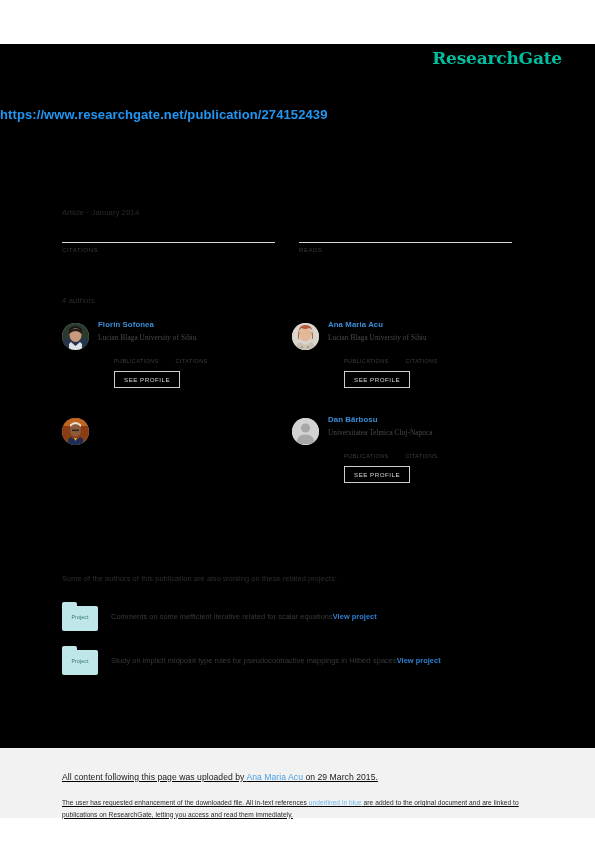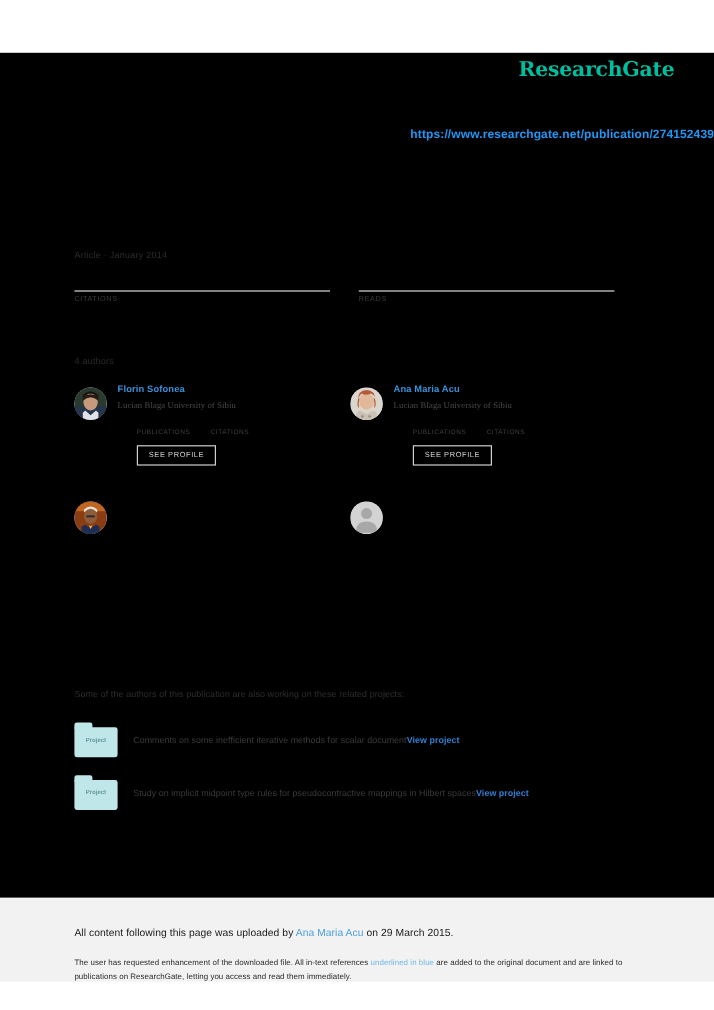--- a/index.html
+++ b/index.html
@@ -39,22 +39,22 @@
     font-size: 17px;
     color: #00bfa0;
     letter-spacing: -0.2px;
   }
 
   .pub-url {
     position: absolute;
     top: 63px;
     left: 0;
     right: 0;
-    text-align: right;
-    font-size: 10px;
+    text-align: left;
+    font-size: 13px;
     font-weight: bold;
     color: #2196f3;
     letter-spacing: 0.1px;
   }
 
   
   .article-title {
     position: absolute;
     top: 96px;
     left: 62px;
@@ -252,20 +252,21 @@
     font-size: 7.4px;
     text-align: right;
   }
 
   
   .footer {
     background: #f2f2f2;
     height: 70px;
     padding: 24px 62px 0 62px;
     box-sizing: border-box;
+    text-decoration: underline;
   }
   .footer-line1 {
     font-size: 8.6px;
     color: #1a1a1a;
     margin-bottom: 15px;
     letter-spacing: 0.05px;
   }
   .footer-line1 .uploader {
     color: #4b9fe0;
   }
@@ -384,34 +385,49 @@
     </div>
 
     <div class="author-card">
       <div class="avatar">
         <svg width="27" height="27" viewBox="0 0 27 27" aria-hidden="true">
           <rect width="27" height="27" fill="#d3d3d3"></rect>
           <circle cx="13.5" cy="10" r="4.6" fill="#a8a8a8"></circle>
           <path d="M4.5 26 Q4.5 16.5 13.5 16.5 Q22.5 16.5 22.5 26 Z" fill="#a8a8a8"></path>
         </svg>
       </div>
+      <div class="author-info">
+        <div class="author-name">Dan Bărbosu</div>
+        <div class="author-affil">Universitatea Tehnica Cluj-Napoca</div>
+        <div class="author-stats">
+          <div class="astat">
+            <div class="astat-num"></div>
+            <div class="astat-label">PUBLICATIONS</div>
+          </div>
+          <div class="astat">
+            <div class="astat-num"></div>
+            <div class="astat-label">CITATIONS</div>
+          </div>
+        </div>
+        <div class="see-profile">SEE PROFILE</div>
+      </div>
     </div>
 
   </div>
 
   <div class="projects-heading">Some of the authors of this publication are also working on these related projects:</div>
 
   <div class="project-row r1">
     <div class="folder">
       <div class="tab"></div>
       <div class="body"></div>
       <div class="label">Project</div>
     </div>
     <div class="project-text">
-      <span>Comments on some inefficient iterative methods for scalar document</span><span class="view-project">View project</span>
+      <span>Comments on some inefficient iterative related for scalar equations</span><span class="view-project">View project</span>
     </div>
   </div>
 
   <div class="project-row r2">
     <div class="folder">
       <div class="tab"></div>
       <div class="body"></div>
       <div class="label">Project</div>
     </div>
     <div class="project-text">

